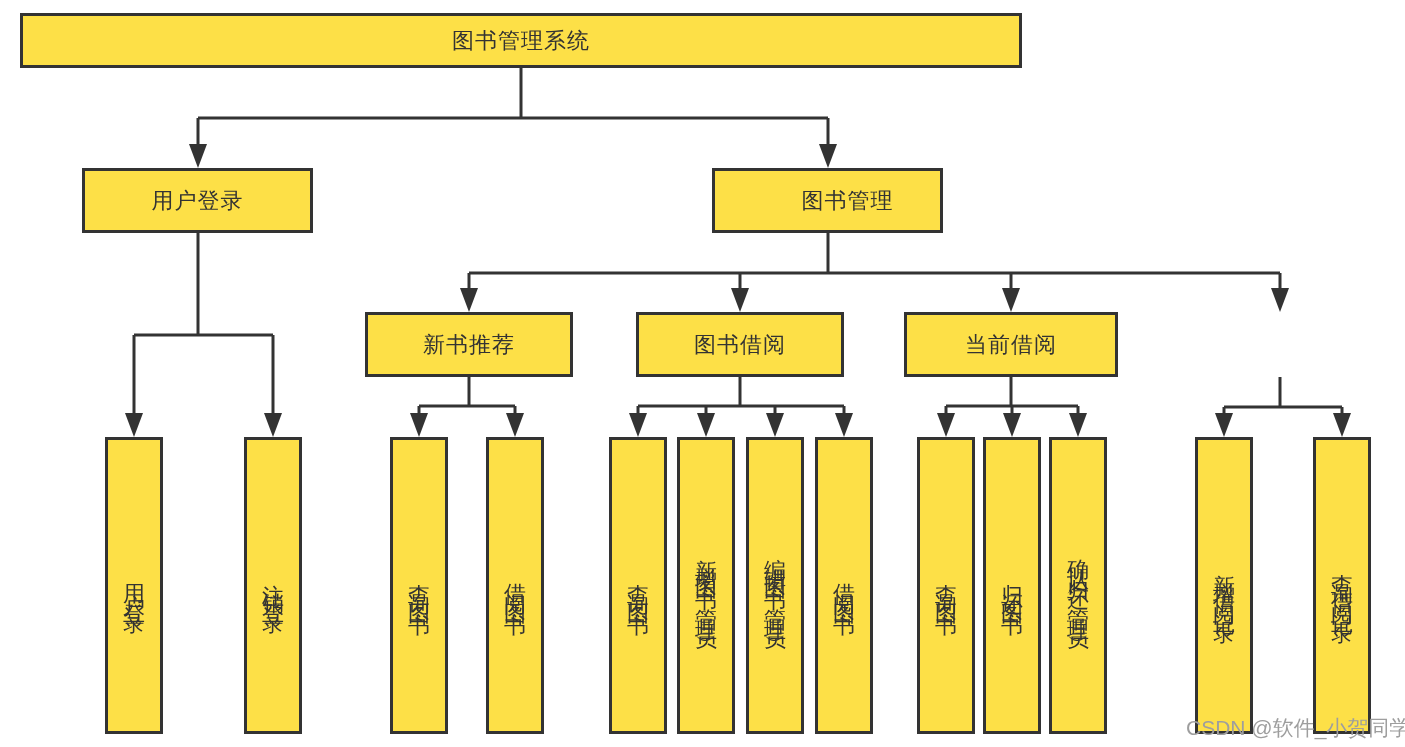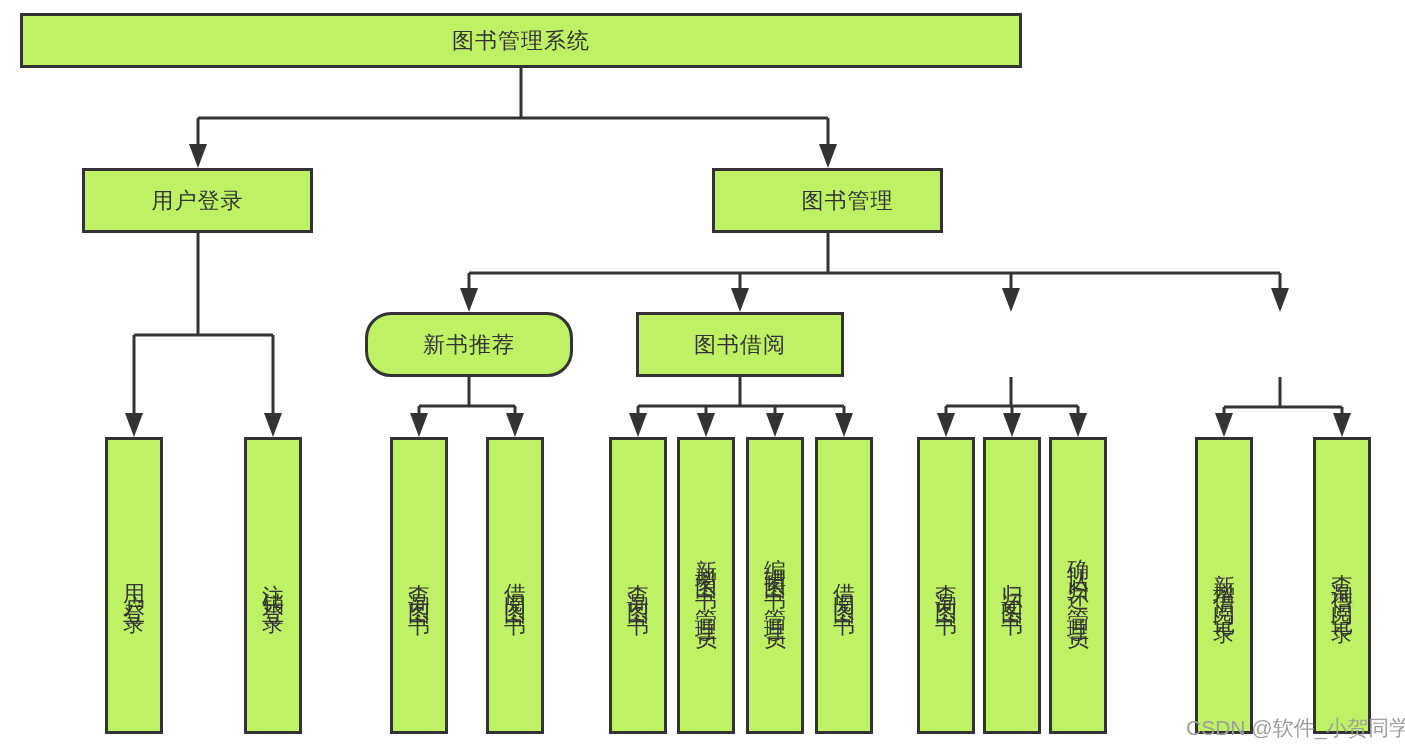--- a/index.html
+++ b/index.html
@@ -7,21 +7,21 @@
     position:relative;
     width:1405px;height:747px;
     background:var(--bg,#ffffff);
     overflow:hidden;
     font-family:"Liberation Sans","DejaVu Sans",sans-serif;
   }
   svg.connectors{position:absolute;left:0;top:0;z-index:1;}
   .node{
     position:absolute;
     box-sizing:border-box;
-    background:#bef264;
+    background:#fde047;
     border:3px solid var(--line,#333333);
     display:flex;align-items:center;justify-content:center;
     color:var(--text,#333333);
     z-index:2;
   }
   .h-node{font-size:22px;}
   .h-node .label{white-space:nowrap;letter-spacing:1px;}
   .v-node{width:58px;height:297px;top:437px;}
   .v-node .label{
     writing-mode:vertical-rl;
@@ -104,25 +104,28 @@
     <span class="label">图书管理系统</span>
   </div>
 
   <div class="node h-node" style="left:82px;top:168px;width:231px;height:65px;">
     <span class="label">用户登录</span>
   </div>
   <div class="node h-node" style="left:712px;top:168px;width:231px;height:65px;padding-left:40px;">
     <span class="label">图书管理</span>
   </div>
 
-  <div class="node h-node" style="left:365px;top:312px;width:208px;height:65px;border-radius:26px;">
+  <div class="node h-node" style="left:365px;top:312px;width:208px;height:65px;">
     <span class="label">新书推荐</span>
   </div>
   <div class="node h-node" style="left:636px;top:312px;width:208px;height:65px;font-family:Liberation Serif, serif;">
     <span class="label">图书借阅</span>
+  </div>
+  <div class="node h-node" style="left:904px;top:312px;width:214px;height:65px;">
+    <span class="label">当前借阅</span>
   </div>
 
   <div class="node v-node" style="left:105px;">
     <span class="label">用户登录</span>
   </div>
   <div class="node v-node" style="left:244px;">
     <span class="label">注销登录</span>
   </div>
 
   <div class="node v-node" style="left:390px;">

